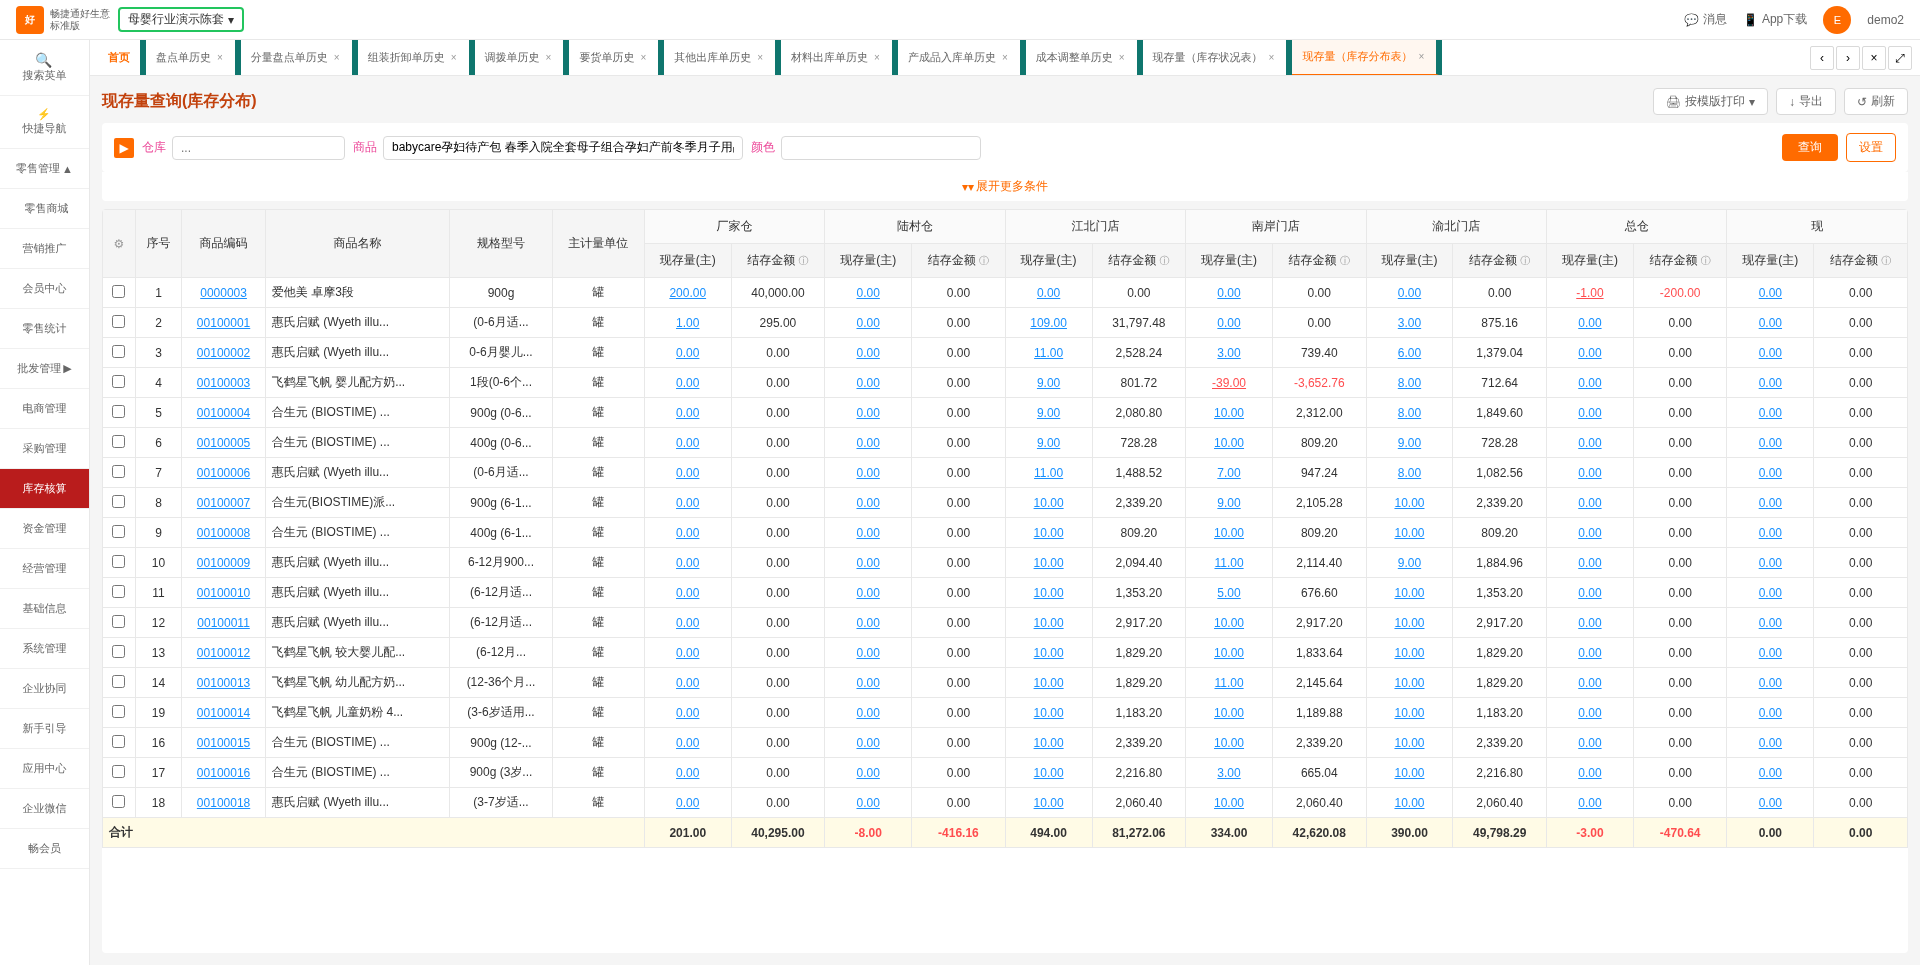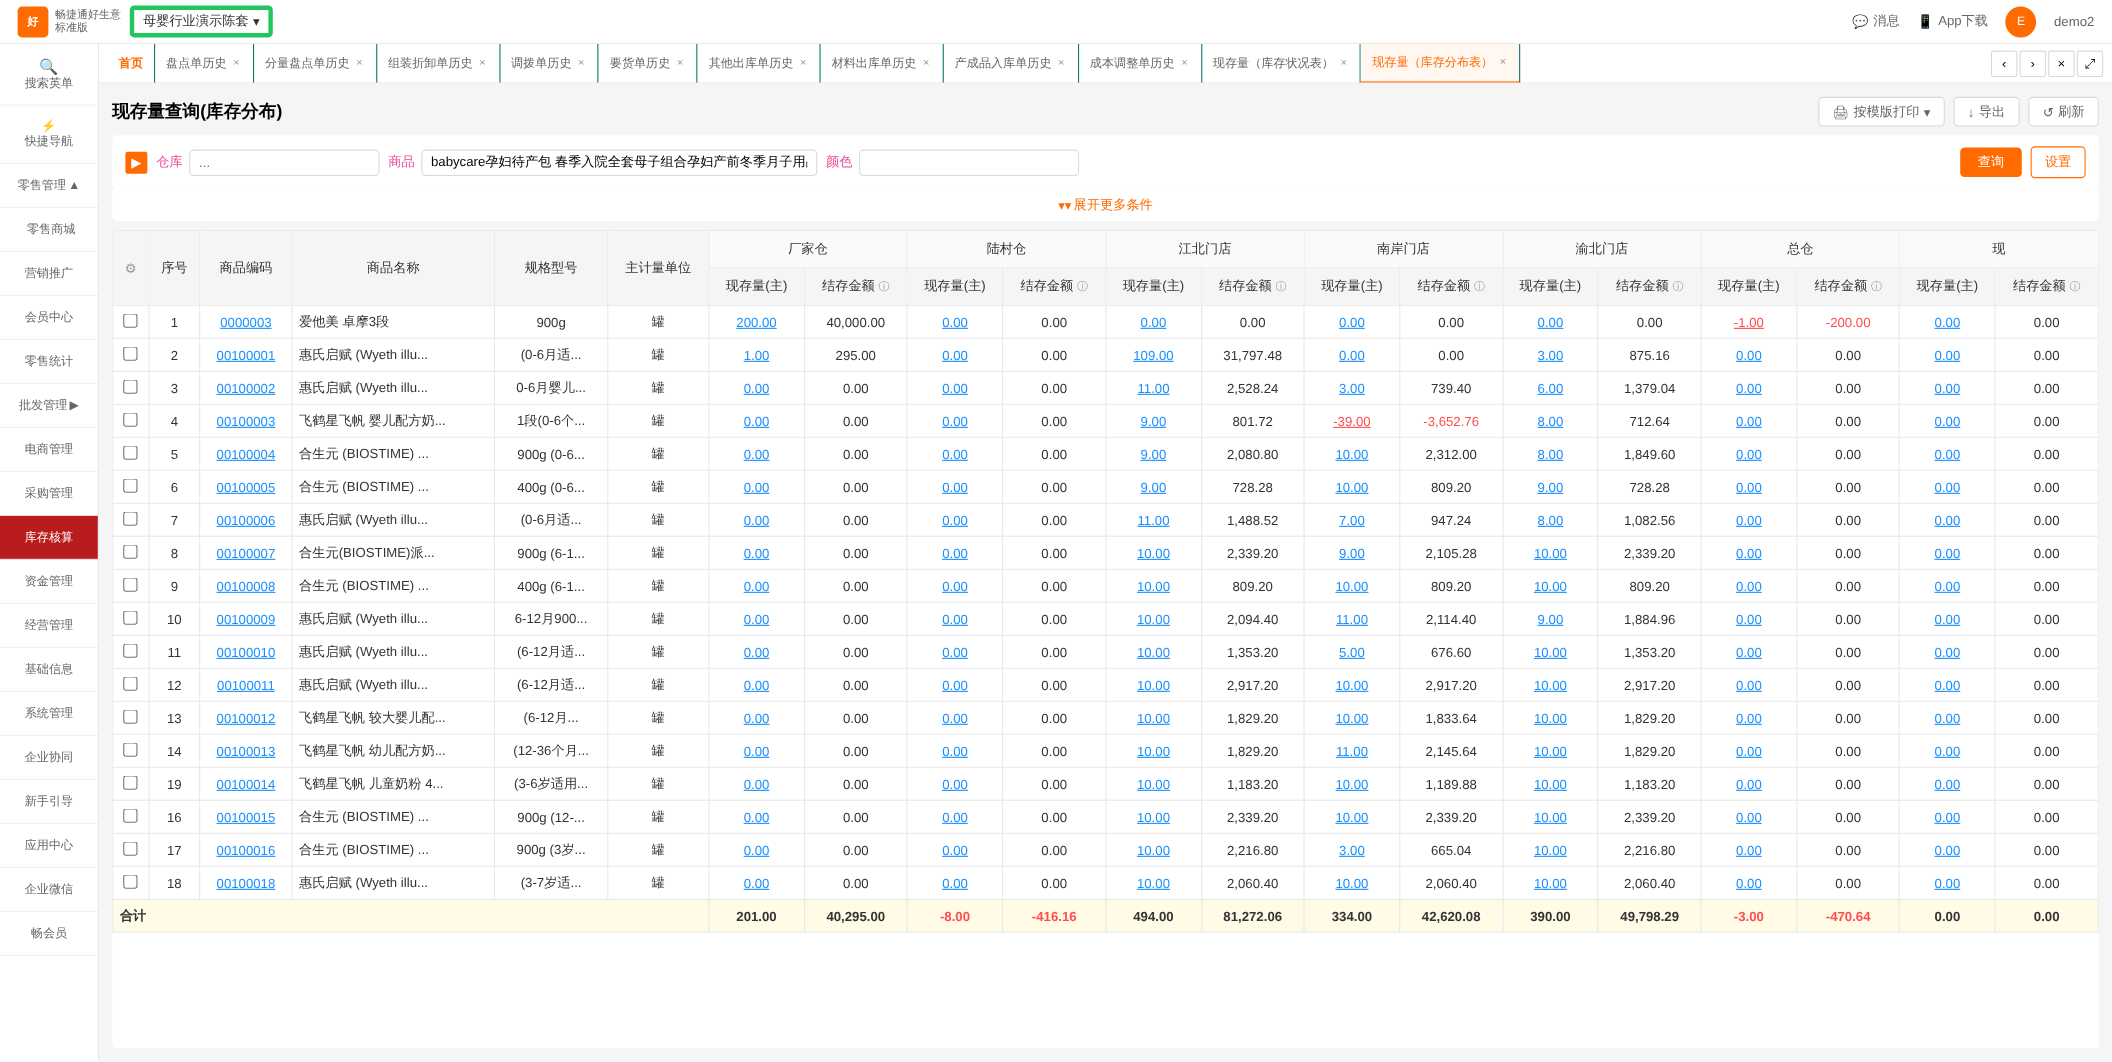--- a/index.html
+++ b/index.html
@@ -4,49 +4,49 @@
   <style>
     * { box-sizing: border-box; margin: 0; padding: 0; }
     body { font-family: 'Microsoft YaHei', '微软雅黑', sans-serif; font-size: 12px; background: #f0f2f5; color: #333; overflow: hidden; }
     
     
     .top-bar { height: 40px; background: #fff; display: flex; align-items: center; justify-content: space-between; padding: 0 16px; border-bottom: 1px solid #e8e8e8; }
     .top-bar-left { display: flex; align-items: center; gap: 8px; }
     .logo-area { display: flex; align-items: center; gap: 6px; }
     .logo-icon { width: 28px; height: 28px; background: #ff6b00; border-radius: 4px; display: flex; align-items: center; justify-content: center; color: white; font-size: 10px; font-weight: bold; }
     .logo-text { font-size: 10px; color: #666; line-height: 1.2; }
-    .industry-selector { display: flex; align-items: center; gap: 4px; font-size: 12px; color: #333; cursor: pointer; border: 4px solid #22c55e; padding: 2px 8px; border-radius: 4px; }
+    .industry-selector { display: flex; align-items: center; gap: 4px; font-size: 12px; color: #333; cursor: pointer; border: 2px solid #22c55e; padding: 2px 8px; border-radius: 4px; }
     .top-bar-right { display: flex; align-items: center; gap: 16px; font-size: 12px; color: #666; }
     .top-bar-right span { cursor: pointer; display: flex; align-items: center; gap: 4px; }
     .user-avatar { width: 28px; height: 28px; border-radius: 50%; background: #ff6b00; display: flex; align-items: center; justify-content: center; color: white; font-size: 11px; }
 
     
     .main-layout { display: flex; height: calc(100vh - 40px); }
 
     
     .sidebar { width: 90px; background: #fff; border-right: 1px solid #e8e8e8; display: flex; flex-direction: column; overflow-y: auto; }
     .sidebar-item { padding: 12px 4px; text-align: center; cursor: pointer; font-size: 11px; color: #666; border-bottom: 1px solid #f0f0f0; }
     .sidebar-item.active { background: #b91c1c; color: white; }
 
     
     .content-area { flex: 1; display: flex; flex-direction: column; overflow: hidden; }
 
     
     .tab-bar { background: #fff; border-bottom: 1px solid #e8e8e8; display: flex; align-items: center; padding: 0 8px; height: 36px; overflow: hidden; }
-    .tab-item { display: flex; align-items: center; gap: 4px; padding: 0 10px; height: 36px; font-size: 11px; color: #666; cursor: pointer; white-space: nowrap; border-right: 1px solid #0f766e; }
+    .tab-item { display: flex; align-items: center; gap: 4px; padding: 0 10px; height: 36px; font-size: 11px; color: #666; cursor: pointer; white-space: nowrap; border-right: 6px solid #0f766e; }
     .tab-item.active { color: #ff6b00; background: #fff7f0; border-bottom: 2px solid #ff6b00; }
     .tab-item.home { color: #ff6b00; font-weight: bold; }
     .tab-close { font-size: 10px; color: #999; cursor: pointer; padding: 1px 2px; border-radius: 2px; }
     .tab-nav-btns { display: flex; gap: 2px; margin-left: auto; }
     .tab-nav-btn { width: 24px; height: 24px; border: 1px solid #d9d9d9; background: #fff; cursor: pointer; display: flex; align-items: center; justify-content: center; font-size: 12px; border-radius: 2px; }
 
     
     .page-content { flex: 1; overflow: hidden; display: flex; flex-direction: column; padding: 12px; background: #f5f5f5; }
     .page-header { display: flex; align-items: center; justify-content: space-between; margin-bottom: 8px; }
-    .page-title { font-size: 16px; font-weight: bold; color: #000000; }
+    .page-title { font-size: 16px; font-weight: bold; color: #c2410c; }
     .page-actions { display: flex; gap: 8px; align-items: center; }
     .btn-action { padding: 4px 12px; border: 1px solid #d9d9d9; background: #fff; border-radius: 4px; cursor: pointer; font-size: 12px; color: #666; display: flex; align-items: center; gap: 4px; }
 
     
     .filter-bar { background: #fff; border-radius: 4px; padding: 10px 12px; margin-bottom: 8px; display: flex; flex-wrap: wrap; align-items: center; gap: 8px; }
     .filter-item { display: flex; align-items: center; gap: 6px; }
     .filter-label { font-size: 12px; color: #ec4899; white-space: nowrap; }
     .filter-input { border: 1px solid #d9d9d9; border-radius: 4px; padding: 4px 8px; font-size: 12px; min-width: 80px; }
     .filter-input-wide { min-width: 320px; }
     .filter-input-color { min-width: 200px; }

